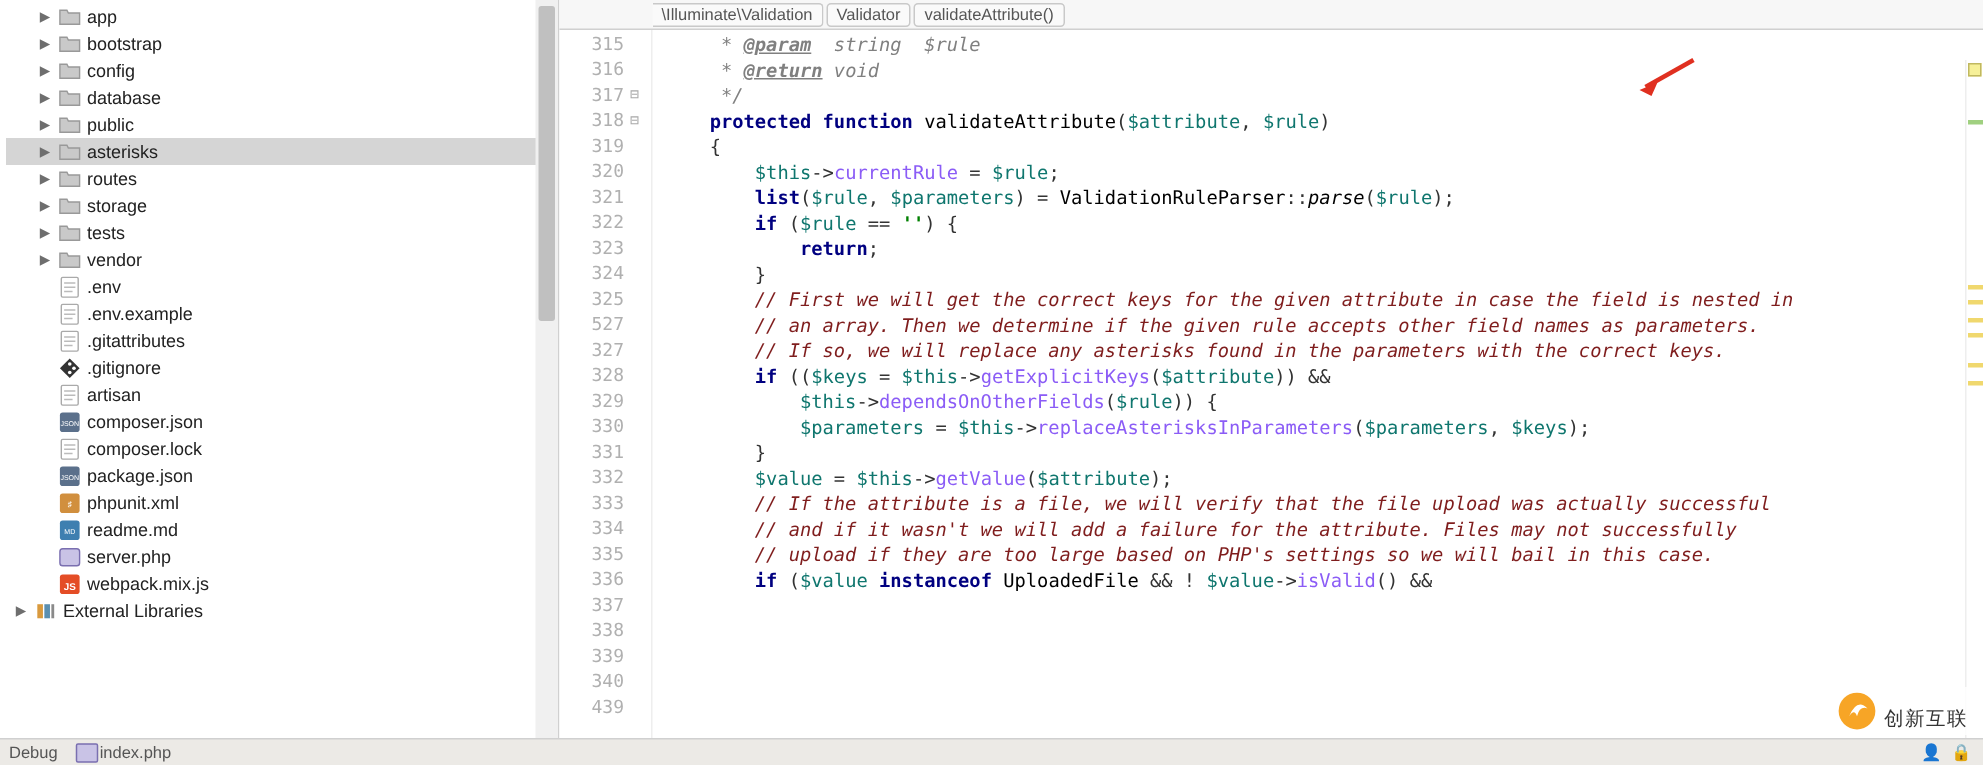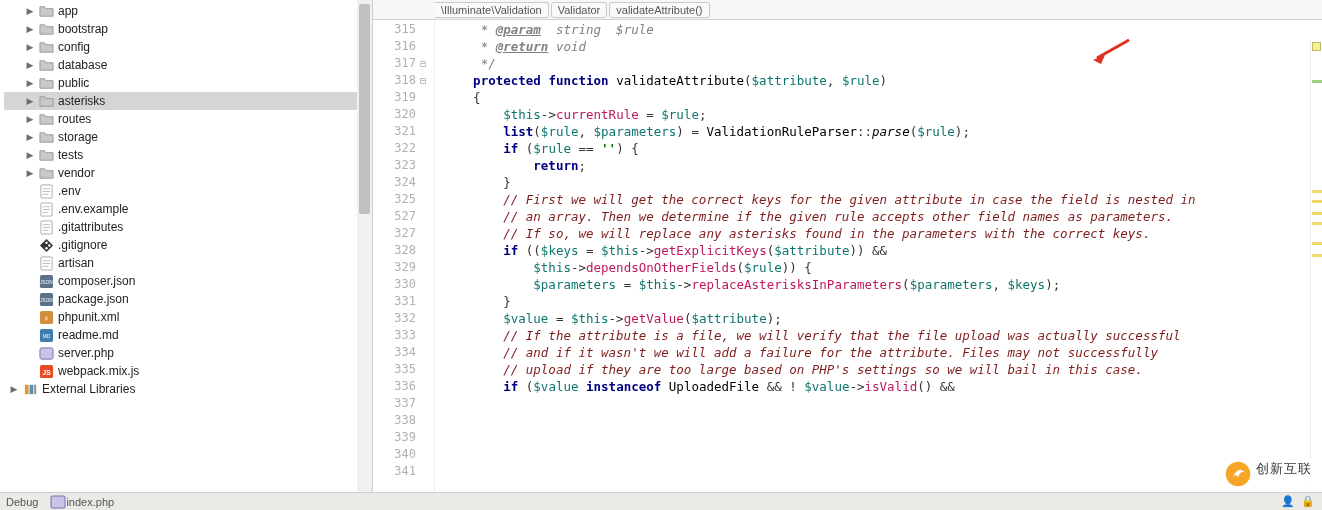--- a/index.html
+++ b/index.html
@@ -26,35 +26,35 @@
   .gut-fold { position:absolute; right:2px; width:14px; top:0; bottom:0; }
   .fold-m { position:absolute; font-size:10px; color:#aaa; left:2px; }
   .code { flex:1; font-family:Consolas,Menlo,monospace; font-size:12.5px; line-height:17px; padding:1px 0 0 8px; white-space:pre; overflow:hidden; }
   .c-com { color:#7f1d1d; font-style:italic; }
   .c-doc { color:#808080; font-style:italic; }
   .c-tag { color:#808080; font-style:italic; font-weight:bold; text-decoration:underline; }
   .c-kw { color:#000080; font-weight:bold; }
   .c-fn { color:#000; }
   .c-var { color:#0f766e; }
   .c-str { color:#008000; font-weight:bold; }
-  .c-mth { color:#be185d; }
+  .c-mth { color:#8b5cf6; }
   .c-cls { color:#000; }
   .c-stat { font-style:italic; color:#000; }
   .arrow { position:absolute; top:38px; left:718px; z-index:5; pointer-events:none; }
   .right-strip { position:absolute; right:0; top:20px; bottom:0; width:12px; background:#fff; border-left:1px solid #eee; }
   .marker { position:absolute; left:1px; width:10px; height:3px; }
   .m-y { background:#f0d86e; }
   .m-g { background:#a0d080; }
   .sq { position:absolute; top:2px; right:1px; width:9px; height:9px; background:#f6f098; border:1px solid #c0b860; }
 
   .status { position:absolute; left:0; right:0; bottom:0; height:18px; background:#eceae6; border-top:1px solid #d0d0d0; display:flex; align-items:center; padding:0 6px; font-size:11px; color:#555;margin-top:20px; }
   .status .sp { flex:1; }
   .status .ic { width:16px; height:16px; margin-left:4px; display:inline-flex; align-items:center; justify-content:center; color:#777; }
 
-  .logo { position:absolute; right:6px; bottom:20px; z-index:10; opacity:.95; display:flex; align-items:flex-start; gap:4px; background:rgba(255,255,255,.85); padding:2px 4px; }
+  .logo { position:absolute; right:6px; bottom:20px; z-index:10; opacity:.95; display:flex; align-items:flex-end; gap:4px; background:rgba(255,255,255,.85); padding:2px 4px; }
   .logo-sw { width:28px; height:28px; }
   .logo-t { font-size:13px; color:#2a2a2a; letter-spacing:1px; }
 </style>
 </head>
 <body>
 
 <div class="root">
   <div class="sidebar">
     <div class="tree" id="tree">
         <div class="tree-row">
@@ -225,20 +225,33 @@
         <div class="tree-row">
           <span class="indent" style="width: 16px;"></span>
           <span class="tw"></span>
           <span class="file-icon">
             <svg viewBox="0 0 16 16">
               <rect x="1" y="1" width="14" height="14" rx="2" fill="#5b708b"></rect>
               <text x="8" y="11" font-size="5" fill="#fff" text-anchor="middle" font-family="Arial">JSON</text>
             </svg>
           </span>
           <span class="lbl">composer.json</span>
+        </div>
+        <div class="tree-row">
+          <span class="indent" style="width: 16px;"></span>
+          <span class="tw"></span>
+          <span class="file-icon">
+            <svg viewBox="0 0 16 16">
+              <rect x="2" y="1" width="12" height="14" rx="1" fill="#fff" stroke="#aaa"></rect>
+              <line x1="4" y1="5" x2="12" y2="5" stroke="#bbb"></line>
+              <line x1="4" y1="8" x2="12" y2="8" stroke="#bbb"></line>
+              <line x1="4" y1="11" x2="10" y2="11" stroke="#bbb"></line>
+            </svg>
+          </span>
+          <span class="lbl">composer.lock</span>
         </div>
         <div class="tree-row">
           <span class="indent" style="width: 16px;"></span>
           <span class="tw"></span>
           <span class="file-icon">
             <svg viewBox="0 0 16 16">
               <rect x="1" y="1" width="14" height="14" rx="2" fill="#5b708b"></rect>
               <text x="8" y="11" font-size="5" fill="#fff" text-anchor="middle" font-family="Arial">JSON</text>
             </svg>
           </span>
@@ -336,21 +349,21 @@
           <div>331</div>
           <div>332</div>
           <div>333</div>
           <div>334</div>
           <div>335</div>
           <div>336</div>
           <div>337</div>
           <div>338</div>
           <div>339</div>
           <div>340</div>
-          <div>341</div>
+          <div>439</div>
         <div class="gut-fold">
           <span class="fold-m" style="top:35px">⊟</span>
           <span class="fold-m" style="top:52px">⊟</span>
         </div>
       </div>
       <div class="code" id="code"><div><span class="c-doc">     * </span><span class="c-tag">@param</span><span class="c-doc">  string  $rule</span></div><div><span class="c-doc">     * </span><span class="c-tag">@return</span><span class="c-doc"> void</span></div><div><span class="c-doc">     */</span></div><div>    <span class="c-kw">protected</span> <span class="c-kw">function</span> <span class="c-fn">validateAttribute</span>(<span class="c-var">$attribute</span>, <span class="c-var">$rule</span>)</div><div>    {</div><div>        <span class="c-var">$this</span>-&gt;<span class="c-mth">currentRule</span> = <span class="c-var">$rule</span>;</div><div></div><div>        <span class="c-kw">list</span>(<span class="c-var">$rule</span>, <span class="c-var">$parameters</span>) = <span class="c-cls">ValidationRuleParser</span>::<span class="c-stat">parse</span>(<span class="c-var">$rule</span>);</div><div></div><div>        <span class="c-kw">if</span> (<span class="c-var">$rule</span> == <span class="c-str">''</span>) {</div><div>            <span class="c-kw">return</span>;</div><div>        }</div><div></div><div><span class="c-com">        // First we will get the correct keys for the given attribute in case the field is nested in</span></div><div><span class="c-com">        // an array. Then we determine if the given rule accepts other field names as parameters.</span></div><div><span class="c-com">        // If so, we will replace any asterisks found in the parameters with the correct keys.</span></div><div>        <span class="c-kw">if</span> ((<span class="c-var">$keys</span> = <span class="c-var">$this</span>-&gt;<span class="c-mth">getExplicitKeys</span>(<span class="c-var">$attribute</span>)) &amp;&amp;</div><div>            <span class="c-var">$this</span>-&gt;<span class="c-mth">dependsOnOtherFields</span>(<span class="c-var">$rule</span>)) {</div><div>            <span class="c-var">$parameters</span> = <span class="c-var">$this</span>-&gt;<span class="c-mth">replaceAsterisksInParameters</span>(<span class="c-var">$parameters</span>, <span class="c-var">$keys</span>);</div><div>        }</div><div></div><div>        <span class="c-var">$value</span> = <span class="c-var">$this</span>-&gt;<span class="c-mth">getValue</span>(<span class="c-var">$attribute</span>);</div><div></div><div><span class="c-com">        // If the attribute is a file, we will verify that the file upload was actually successful</span></div><div><span class="c-com">        // and if it wasn't we will add a failure for the attribute. Files may not successfully</span></div><div><span class="c-com">        // upload if they are too large based on PHP's settings so we will bail in this case.</span></div><div>        <span class="c-kw">if</span> (<span class="c-var">$value</span> <span class="c-kw">instanceof</span> <span class="c-cls">UploadedFile</span> &amp;&amp; ! <span class="c-var">$value</span>-&gt;<span class="c-mth">isValid</span>() &amp;&amp;</div></div>
       <div class="right-strip">
         <div class="sq"></div>
         <div class="marker m-y" style="top:150px"></div>
         <div class="marker m-y" style="top:160px"></div>

